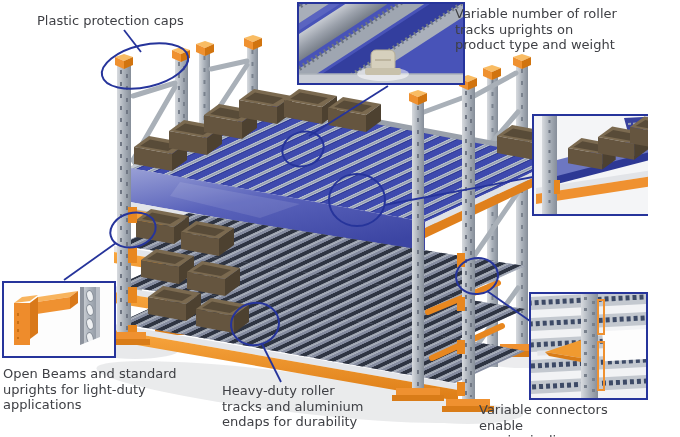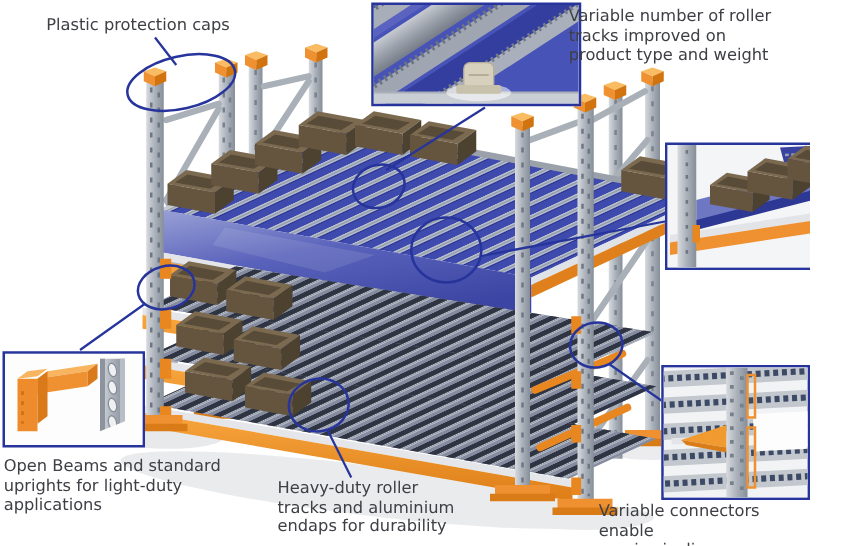--- a/index.html
+++ b/index.html
@@ -333,21 +333,21 @@
       <rect x="67" y="6" width="6" height="34" fill="none" stroke="#ef9130" stroke-width="2"></rect>
       <rect x="67" y="48" width="6" height="48" fill="none" stroke="#ef9130" stroke-width="2"></rect>
       <polygon points="14,58 50,46 50,64" fill="#f09a30"></polygon>
       <polygon points="14,58 50,64 50,68 18,62" fill="#d97d18"></polygon>
     </g>
   </svg>
 </div>
 
 <div class="label" style="left:37px;top:13px;">Plastic protection caps</div>
 <div class="label" style="left:455px;top:6px;">Variable number of roller
-tracks improved on
+tracks uprights on
 product type and weight</div>
 <div class="label" style="left:3px;top:366px;">Open Beams and standard
 uprights for light-duty
 applications</div>
 <div class="label" style="left:222px;top:383px;">Heavy-duty roller
 tracks and aluminium
 endaps for durability</div>
 <div class="label" style="left:479px;top:402px;">Variable connectors enable
 precise incline adjustment</div>
 

